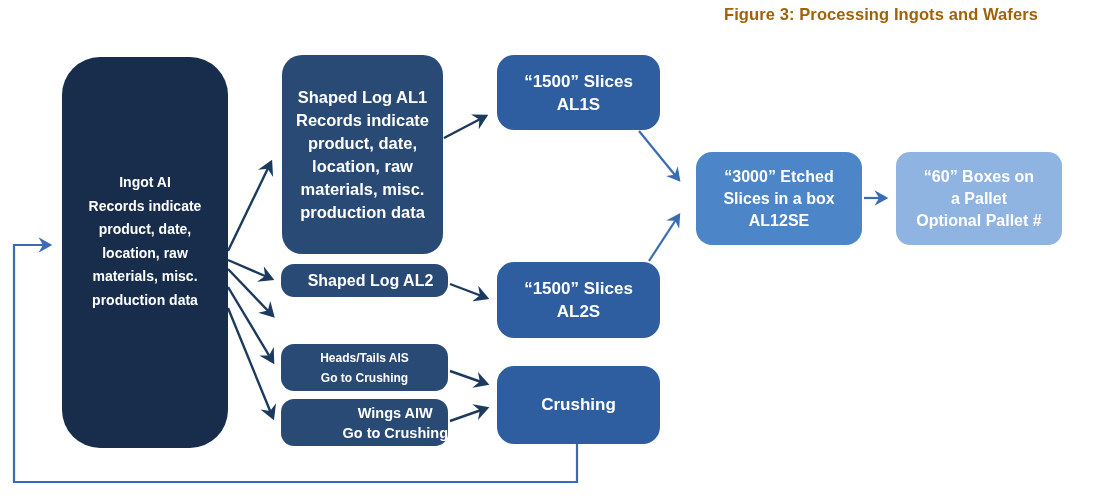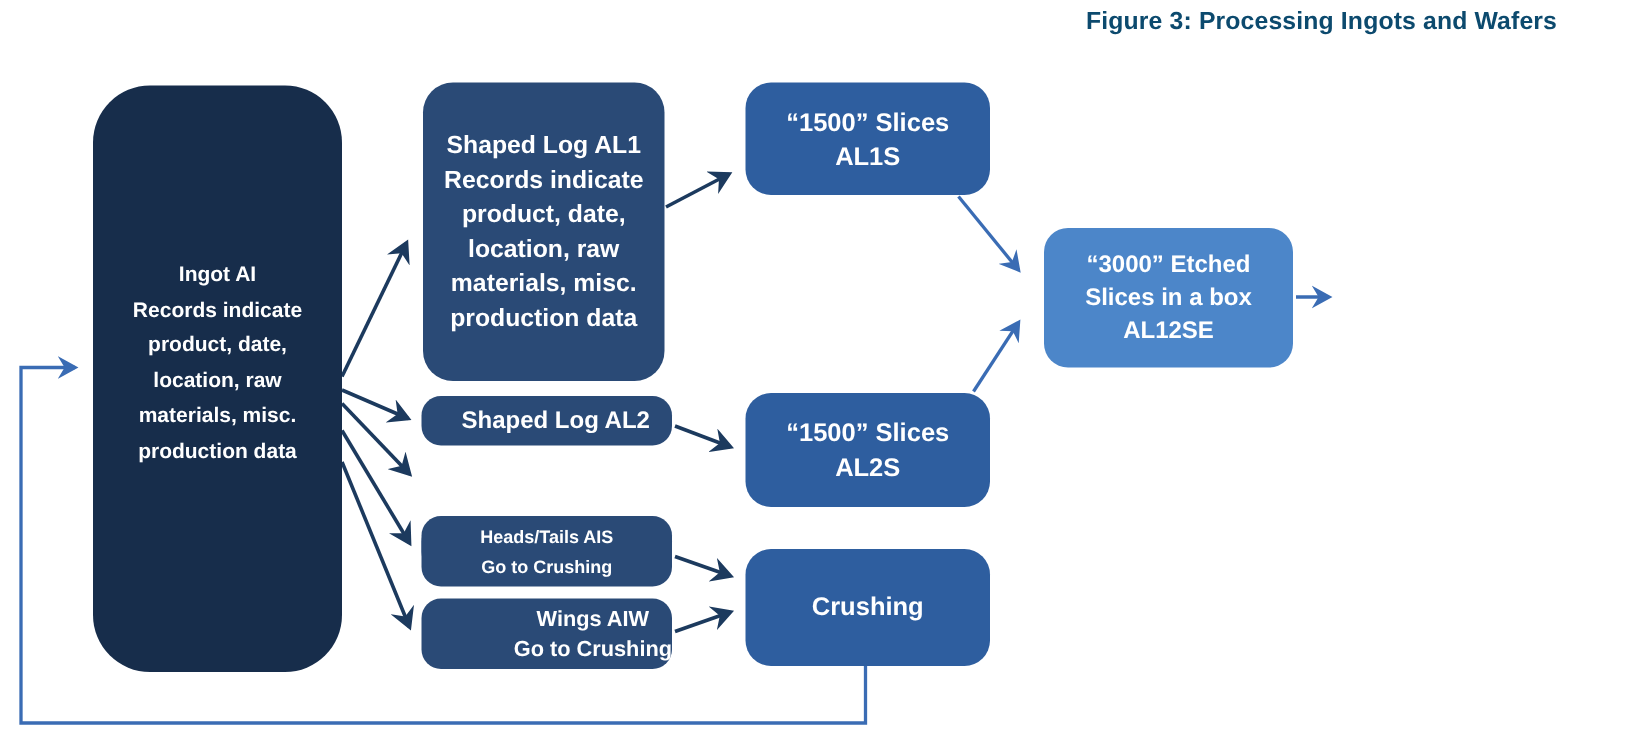--- a/index.html
+++ b/index.html
@@ -10,21 +10,21 @@
     background: #ffffff;
     font-family: "Liberation Sans", sans-serif;
     overflow: hidden;
   }
   .caption {
     position: absolute;
     left: 661px; top: 5px; width: 440px;
     text-align: center;
     font-size: 16.5px;
     font-weight: bold;
-    color: #0c4a6e;
+    color: #a16207;
     letter-spacing: 0.1px;
   }
   .arrow-layer { position: absolute; left: 0; top: 0; z-index: 1; }
   .node {
     position: absolute;
     z-index: 2;
     display: flex;
     align-items: center;
     justify-content: center;
     color: #ffffff;
@@ -147,14 +147,19 @@
   <div class="node blue-mid n-crushing">
     <span class="lbl">Crushing</span>
   </div>
 
   <div class="node blue-bright n-etched">
     <span class="lbl">“3000” Etched
 Slices in a box
 AL12SE</span>
   </div>
 
+  <div class="node blue-light n-pallet">
+    <span class="lbl">“60” Boxes on
+a Pallet
+Optional Pallet #</span>
+  </div>
 
 </div>
 
 </body></html>

